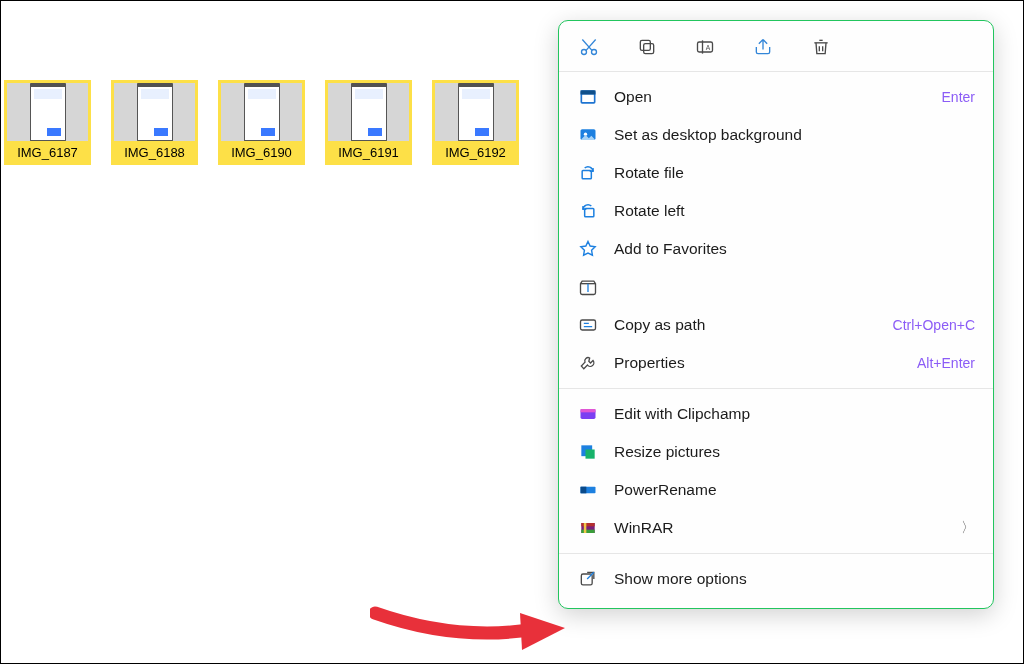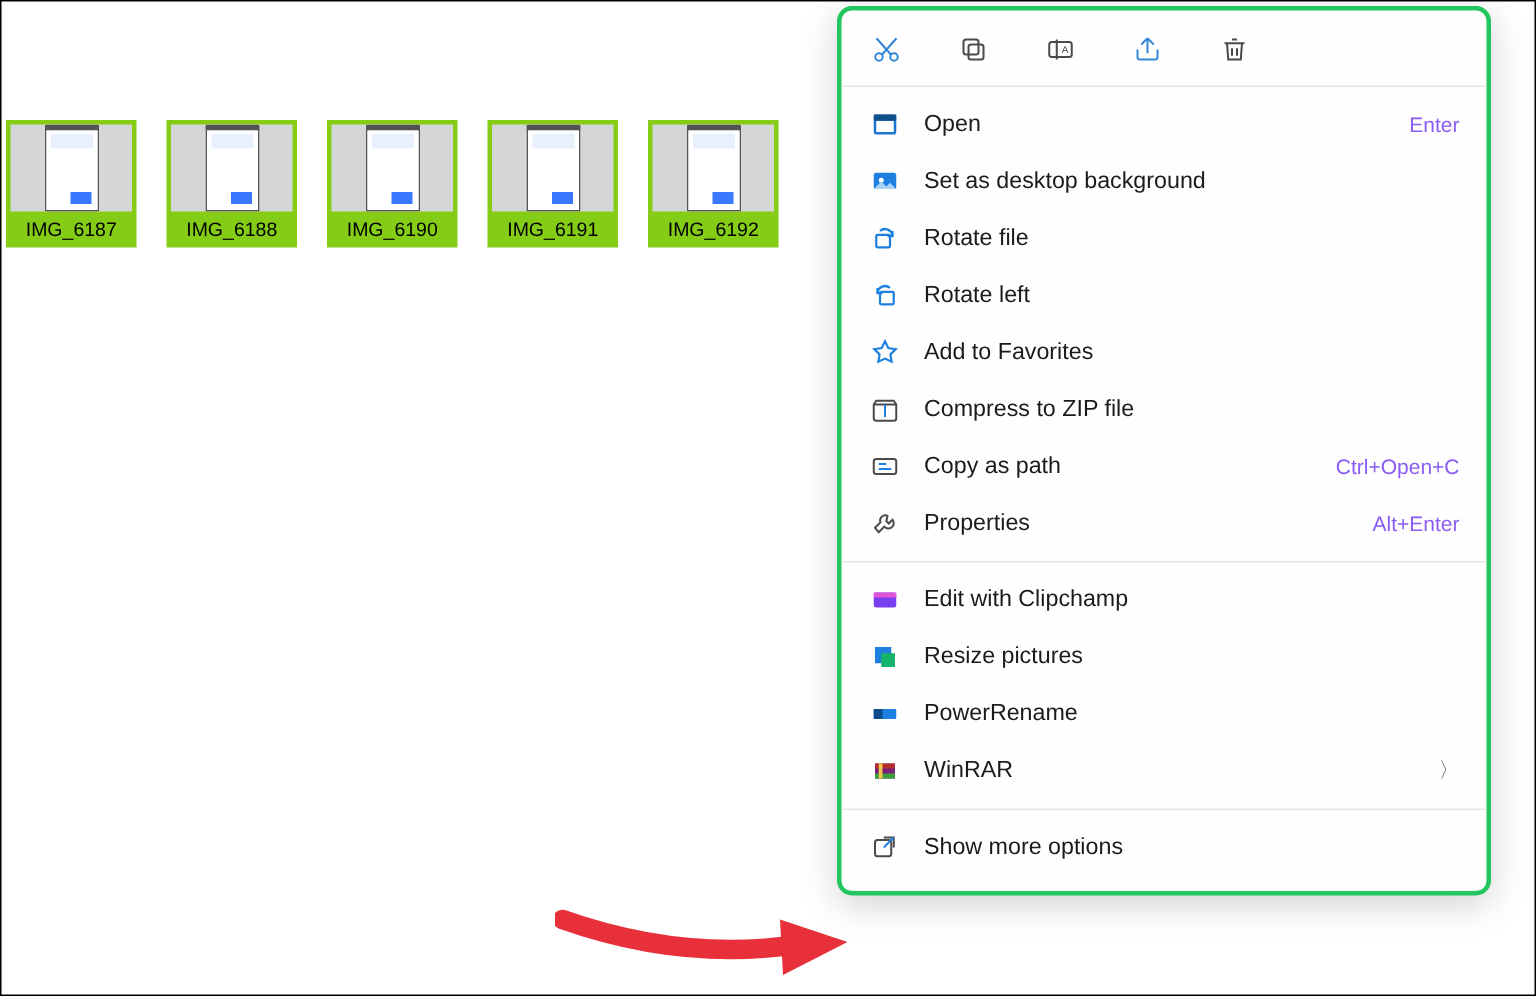--- a/index.html
+++ b/index.html
@@ -22,21 +22,21 @@
     left: 0; top: 80px;
     display: flex;
     gap: 20px;
     padding-left: 4px;
   }
   .file-tile {
     width: 87px;
     text-align: center;
     font-size: 13px;
     color: #000;
-    background: #84cc16;
+    background: #fde047;
     padding: 3px 3px 4px 3px;
   }
   .thumb {
     width: 100%;
     height: 58px;
     background: #d6d6d6;
     display:flex;
     align-items:center;
     justify-content:center;
     margin-bottom:2px;
@@ -60,24 +60,24 @@
     content:"";
     position:absolute;
     bottom:4px; right:4px; width:14px; height:8px;
     background:#3a79ff;
   }
   .file-label{ padding:2px 0 1px; }
   
   .ctx-menu {
     position: absolute;
     left: 558px;
-    top: 4px;
+    top: 20px;
     width: 436px;
     background: #fefefe;
-    border: 3px solid #22c55e;
+    border: 1px solid #22c55e;
     border-radius: 10px;
     box-shadow: 0 6px 24px rgba(0,0,0,.18);
     padding-bottom: 4px;
   }
   .ctx-top {
     display:flex;
     gap: 34px;
     padding: 14px 18px 12px 18px;
     align-items:center;
   }
@@ -251,21 +251,20 @@
       <span class="mi-label">Add to Favorites</span>
     </div>
     <div class="menu-item">
       <span class="mi-icon">
         <svg width="20" height="20" viewBox="0 0 24 24" fill="none" stroke="#4a4a4a" stroke-width="1.6">
             <path d="M3 8l2-3h14l2 3v11a2 2 0 0 1-2 2H5a2 2 0 0 1-2-2z"></path>
             <path d="M3 8h18"></path>
             <path d="M12 8v10" stroke="#1d80e0"></path>
           </svg>
       </span>
-      <span class="mi-label">Compress to ZIP file</span>
     </div>
     <div class="menu-item">
       <span class="mi-icon">
         <svg width="20" height="20" viewBox="0 0 24 24" fill="none" stroke="#4a4a4a" stroke-width="1.6">
             <rect x="3" y="6" width="18" height="12" rx="2"></rect>
             <path d="M7 10h6M7 14h10" stroke="#1d80e0"></path>
           </svg>
       </span>
       <span class="mi-label">Copy as path</span>
       <span class="mi-kbd">Ctrl+Open+C</span>

